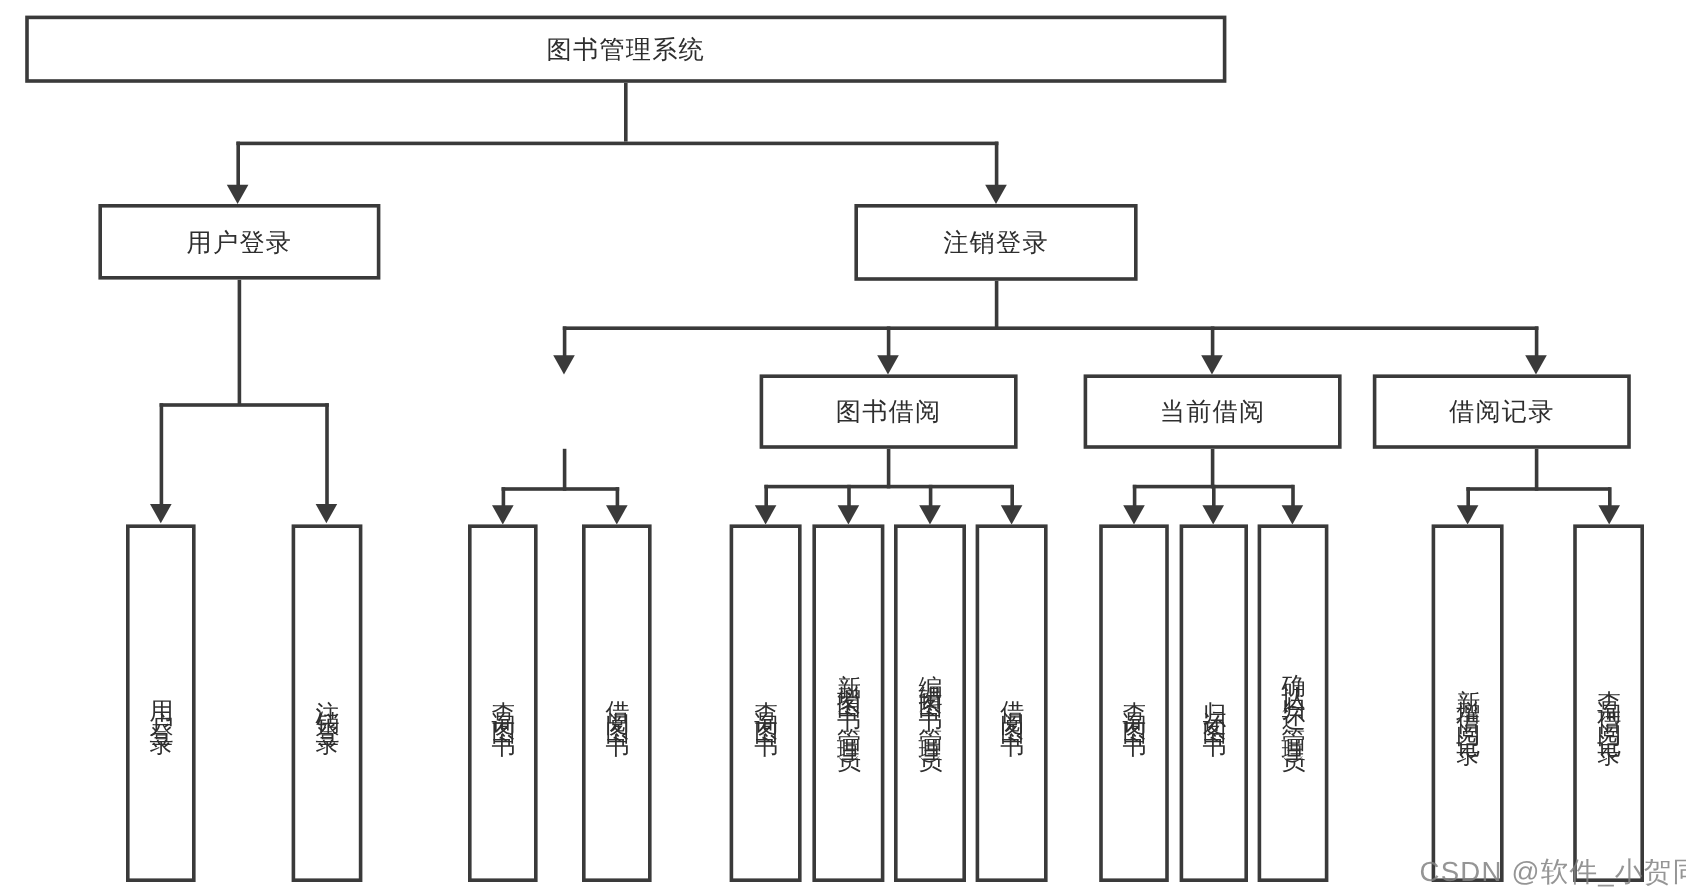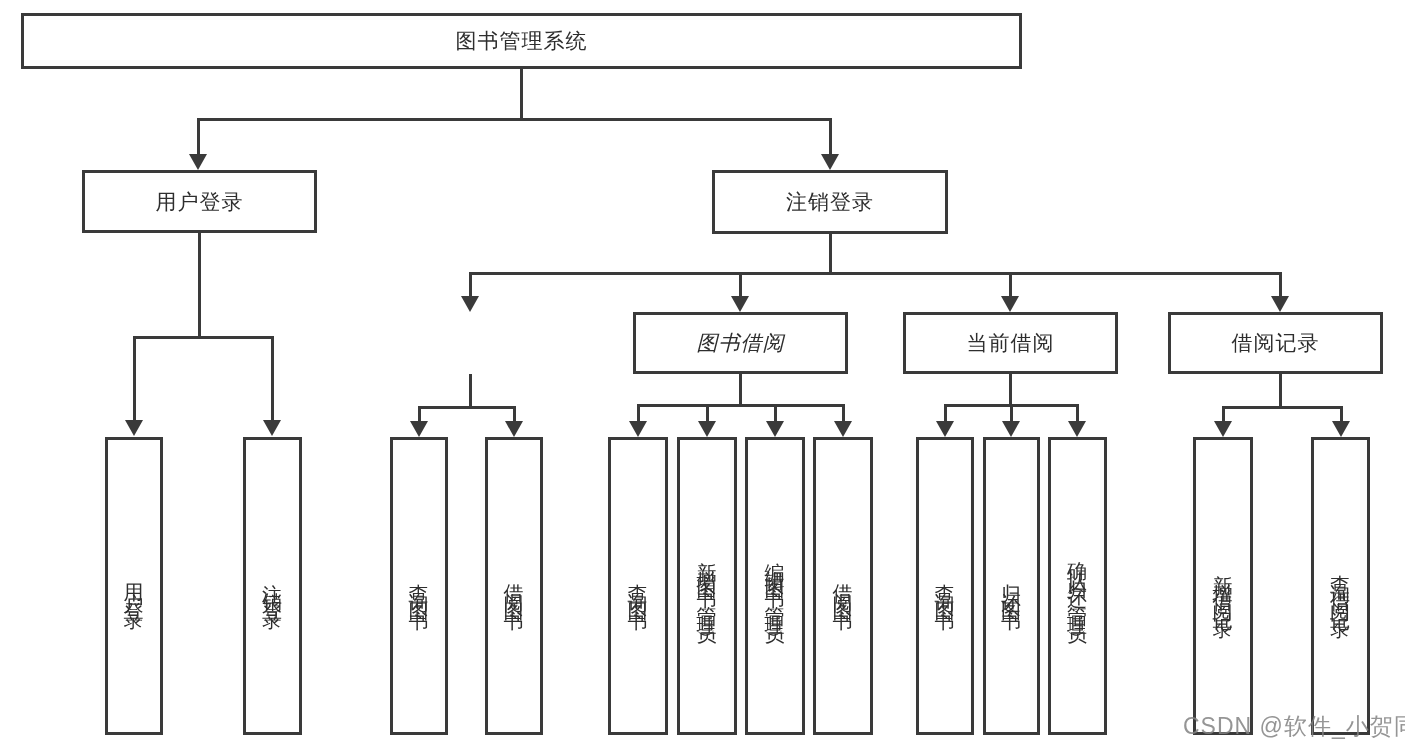--- a/index.html
+++ b/index.html
@@ -63,27 +63,27 @@
   <div class="hline" style="left:469px;top:272px;width:813px;"></div>
   <div class="vline" style="left:469px;top:272px;height:25px;"></div>
   <div class="arrow" style="left:461px;top:296px;"></div>
   <div class="vline" style="left:739px;top:272px;height:25px;"></div>
   <div class="arrow" style="left:731px;top:296px;"></div>
   <div class="vline" style="left:1009px;top:272px;height:25px;"></div>
   <div class="arrow" style="left:1001px;top:296px;"></div>
   <div class="vline" style="left:1279px;top:272px;height:25px;"></div>
   <div class="arrow" style="left:1271px;top:296px;"></div>
 
-  <div class="box" style="left:633px;top:312px;width:215px;height:62px;font-style:italic;">
+  <div class="box" style="left:633px;top:312px;width:215px;height:62px;">
     <span>图书借阅</span>
   </div>
   <div class="box" style="left:903px;top:312px;width:215px;height:62px;">
     <span>当前借阅</span>
   </div>
-  <div class="box" style="left:1168px;top:312px;width:215px;height:62px;">
+  <div class="box" style="left:1144px;top:312px;width:215px;height:62px;">
     <span>借阅记录</span>
   </div>
 
   <div class="vline" style="left:469px;top:374px;height:35px;"></div>
   <div class="hline" style="left:418px;top:406px;width:98px;"></div>
   <div class="vline" style="left:418px;top:406px;height:16px;"></div>
   <div class="arrow" style="left:410px;top:421px;"></div>
   <div class="vline" style="left:513px;top:406px;height:16px;"></div>
   <div class="arrow" style="left:505px;top:421px;"></div>
 

